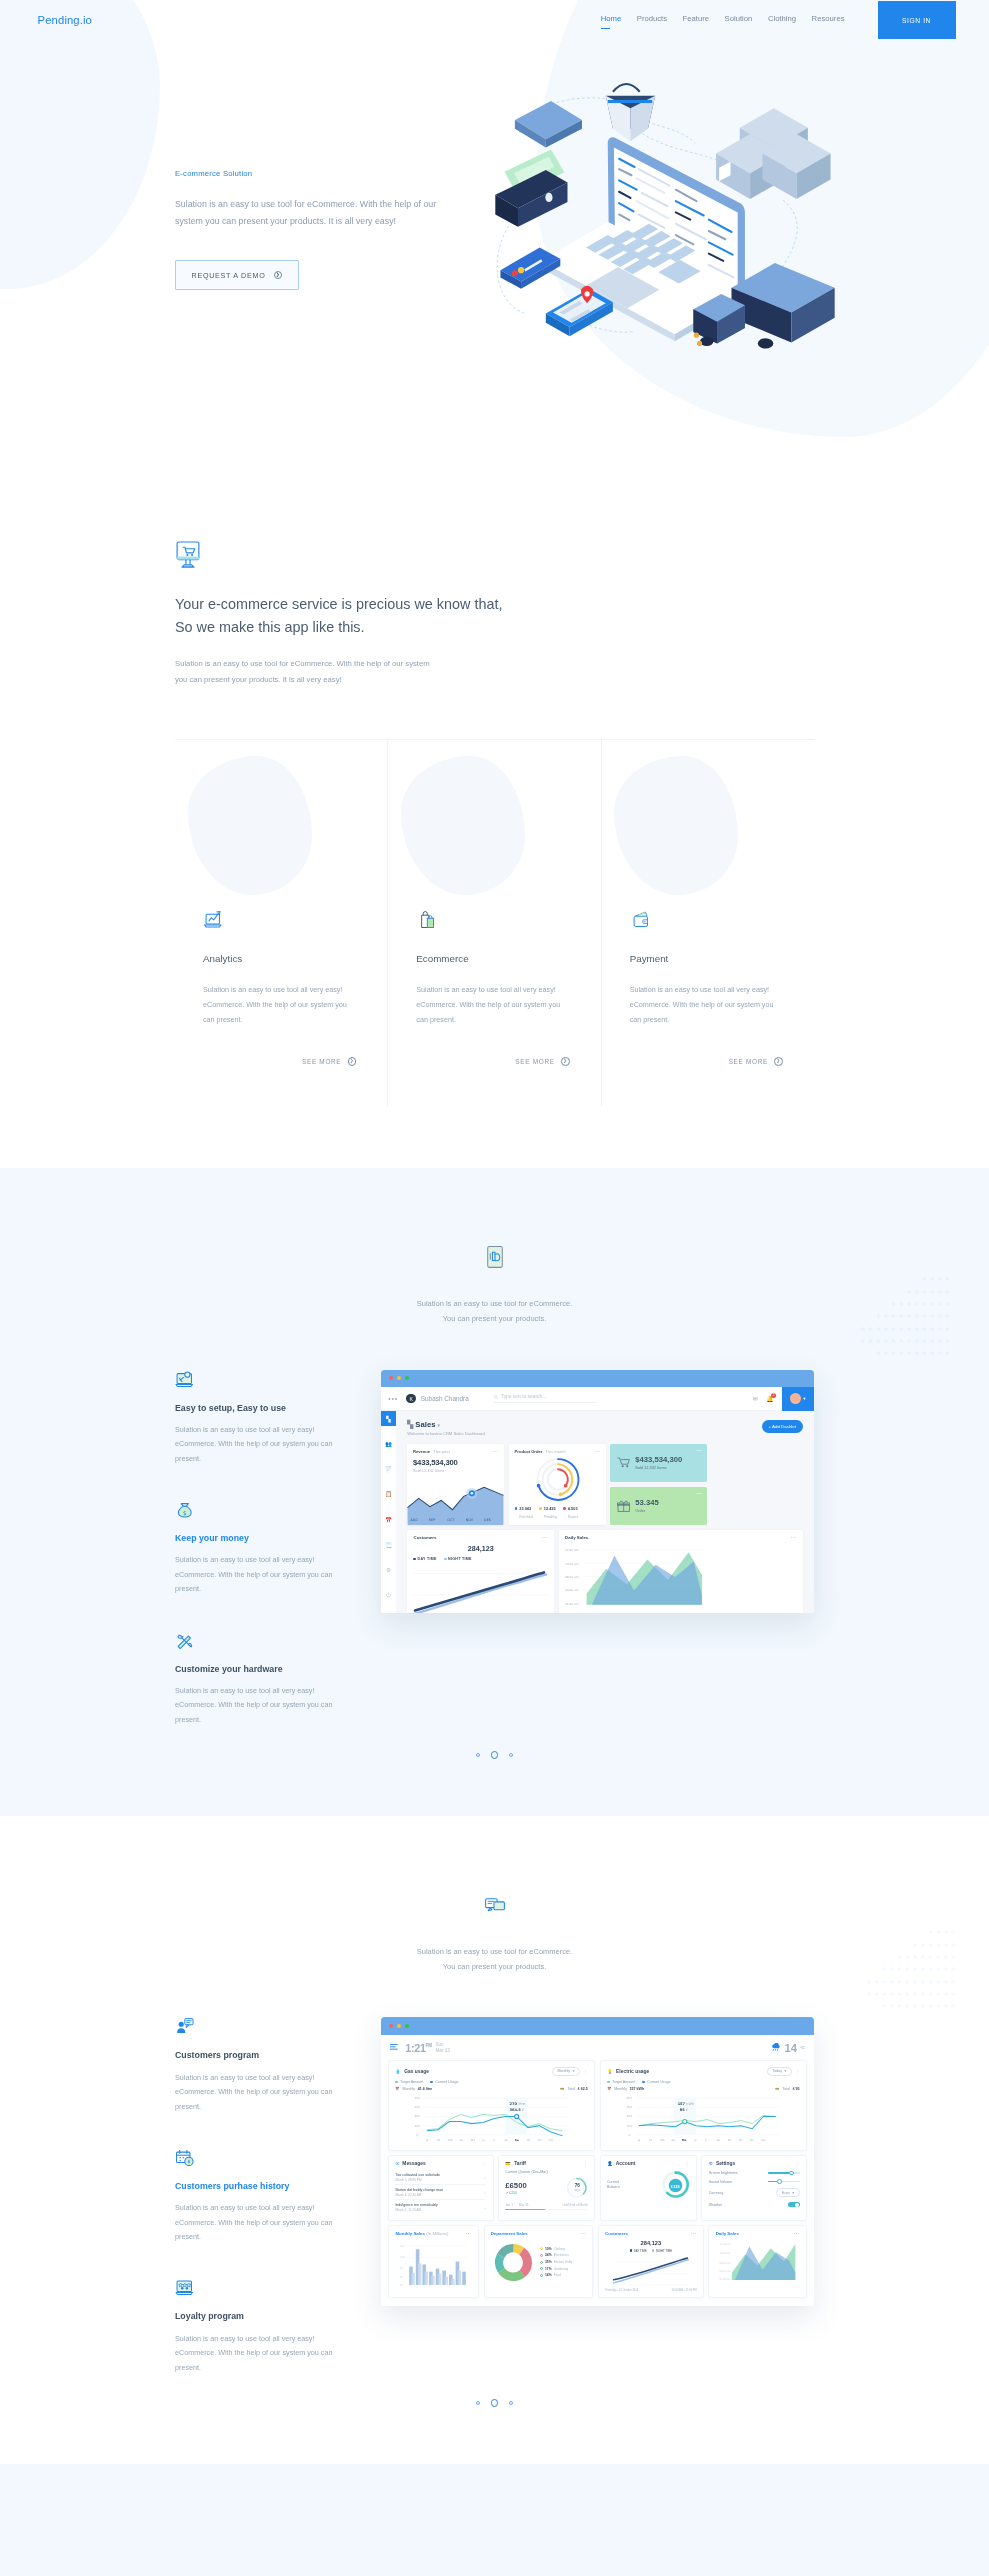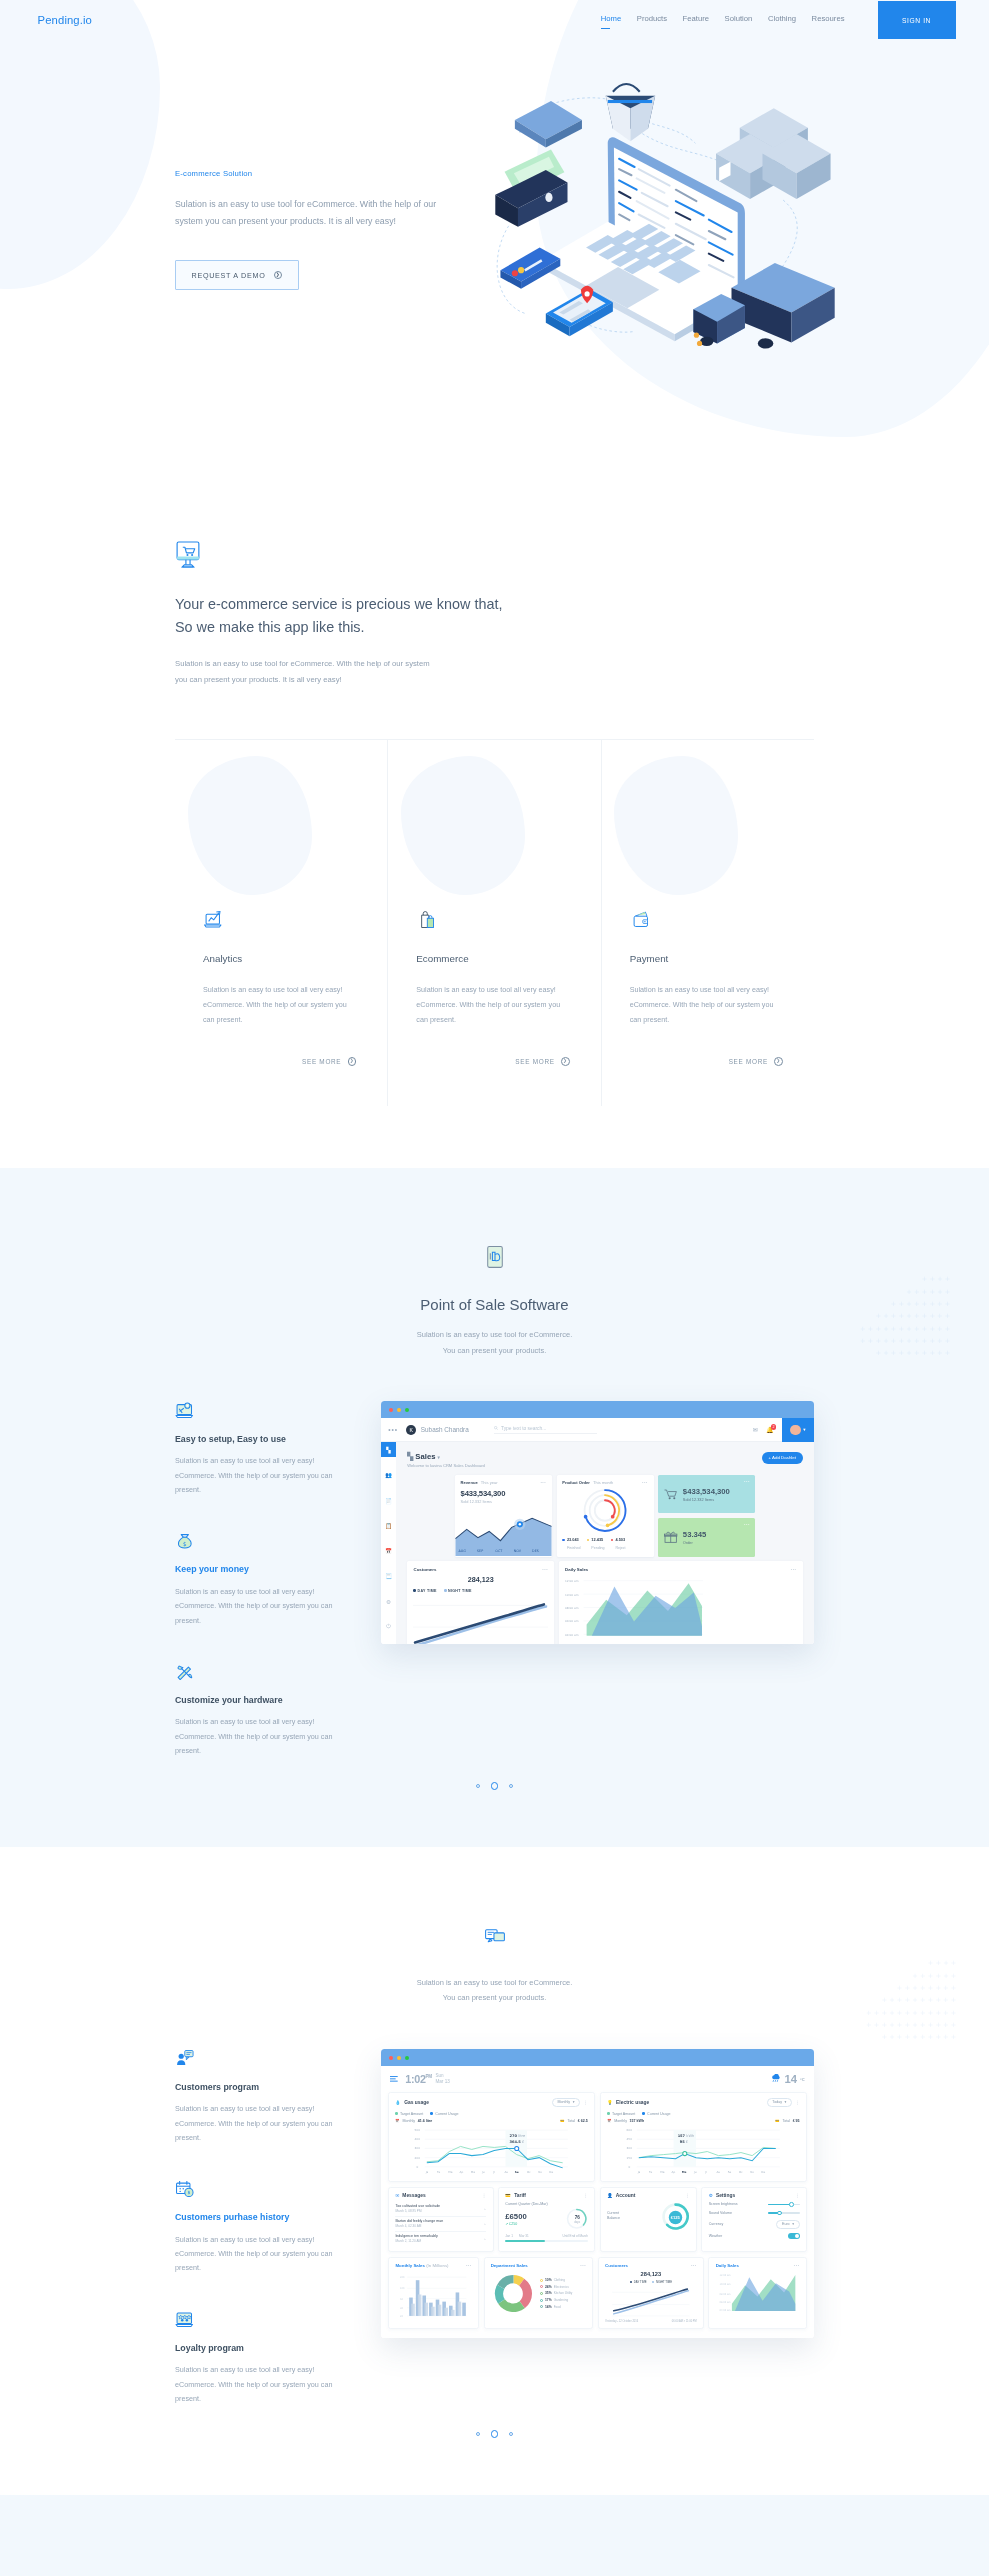--- a/index.html
+++ b/index.html
@@ -137,21 +137,21 @@
   .av-circ { width: 10.8px; height: 10.8px; border-radius: 50%; background: #f2b59a; }
   .pos-main { display: flex; height: 202px; background: #f5f7fa; }
   .pos-side { width: 15px; background: #fff; padding-top: 0; }
   .pos-side .si { height: 15px; display: flex; align-items: center; justify-content: center; color: #b4c2d1; font-size: 5.7px; margin-bottom: 10.3px;}
   .pos-side .si.on { background: #2186eb; color: #fff; margin-bottom: 10.3px;}
   .pos-content { flex: 1; padding: 9.3px 11.3px; }
   .pos-h { display: flex; align-items: flex-start; }
   .pos-h .t { font-size: 7.7px; font-weight: 700; color: #2f3f52; }
   .pos-h .s { font-size: 4.1px; color: #9aa9ba; margin-top: 2.1px; }
   .add-dashlet { margin-left: auto; background: #2186eb; color: #fff; font-size: 4.4px; padding: 3.6px 6.7px; border-radius: 6.7px; }
-  .tiles { display: flex; gap: 4.6px; margin-top: 7.2px; justify-content: center; }
+  .tiles { display: flex; gap: 4.6px; margin-top: 7.2px; }
   .tile { background: #fff; border-radius: 1.5px; padding: 5.2px 5.7px; box-shadow: 0 0.5px 2.1px rgba(70,100,140,.07); }
   .tile-hd { display: flex; align-items: center; gap: 3.1px; font-size: 4.1px; }
   .tile-hd b { color: #35465a; } .tile-hd span { color: #a9b7c6; }
   .tile-hd .kb { margin-left: auto; color: #c2ced9; letter-spacing: 0.5px; }
   .big-num { font-size: 7.7px; font-weight: 700; color: #2f3f52; margin-top: 4.1px; letter-spacing: -0.2px;}
   .sub-num { font-size: 3.9px; color: #a9b7c6; margin-top: 1px; }
   .legend-row { display: flex; gap: 6.2px; margin-top: 3.1px; }
   .lg { display: flex; gap: 2.1px; align-items: flex-start; }
   .lgdot { width: 2.6px; height: 2.6px; border-radius: 50%; margin-top: 1.5px;}
   .lg b { font-size: 3.9px; color: #2f3f52; display: block; }
@@ -435,21 +435,20 @@
     <div class="container">
       <div class="feature-head">
         <div class="hicon">
           <svg width="24" height="26" viewBox="0 0 46 50">
             <rect x="9" y="3" width="28" height="40" rx="3" fill="#dff3e3" stroke="#7d8fa3" stroke-width="2"></rect>
             <path d="M18 14 h5 v16 h-5 Z" fill="none" stroke="#2186eb" stroke-width="2"></path>
             <path d="M23 18 q8 -4 9 5 q1 9 -9 7" fill="none" stroke="#2186eb" stroke-width="2"></path>
             <path d="M14 16 v12" stroke="#7d8fa3" stroke-width="2"></path>
           </svg>
         </div>
-        <h2>Point of Sale Software</h2>
         <p>
           <span>Sulation is an easy to use tool for eCommerce.</span><br>
           <span>You can present your products.</span>
         </p>
       </div>
 
       <div class="feature-body">
         <div class="feature-list">
           <div class="fitem">
             <div class="ficon">
@@ -775,21 +774,21 @@
               <span class="dotr"></span>
               <span class="doty"></span>
               <span class="dotg"></span>
             </div>
             <div class="crm-head">
               <span>
                 <svg width="7.7" height="5.7" viewBox="0 0 15 11">
                     <path d="M0 1 h15 M0 5.5 h11 M0 10 h15" stroke="#2186eb" stroke-width="1.8"></path>
                   </svg>
               </span>
-              <span class="crm-time"><span>1:02</span><sup>PM</sup></span>
+              <span class="crm-time"><span>1:21</span><sup>PM</sup></span>
               <span class="crm-date"><span>Sun</span><br><span>Mar 13</span></span>
               <span class="crm-temp">
                 <svg width="10.3" height="9.3" viewBox="0 0 20 18">
                     <path d="M5 10 a4 4 0 0 1 1 -7.8 a5 5 0 0 1 9.4 2 a3.4 3.4 0 0 1 -.4 5.8 Z" fill="#2186eb"></path>
                     <path d="M5 12 l-1 3 M9 12 l-1 3 M13 12 l-1 3" stroke="#2186eb" stroke-width="1.6"></path>
                   </svg>
                 <span>14</span>
                   <sup style="font-size:4.1px">°C</sup>
               </span>
             </div>

